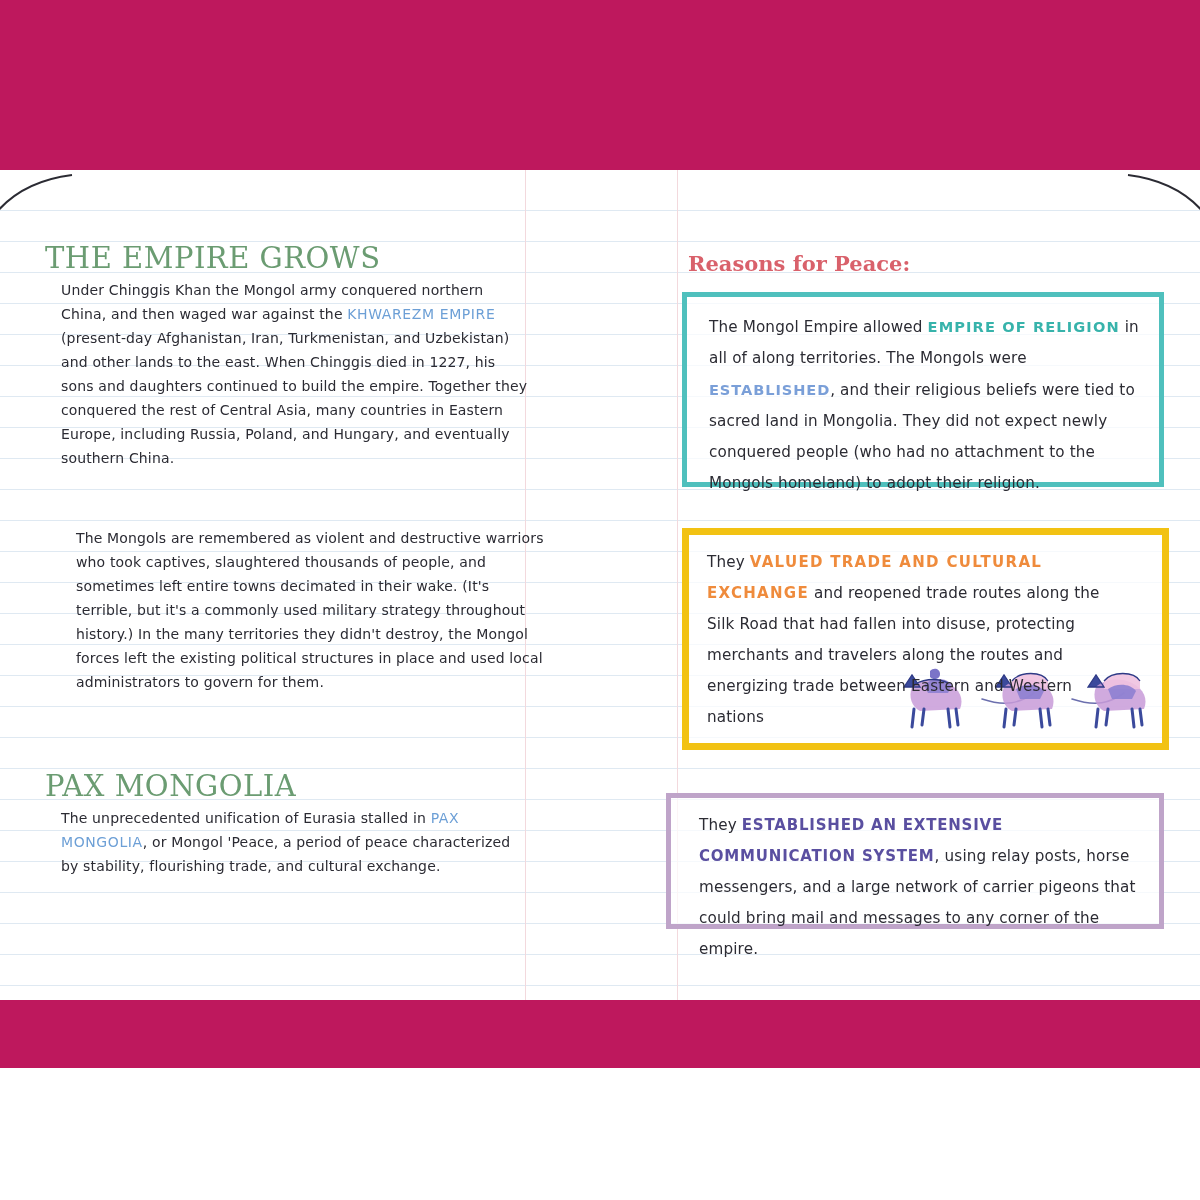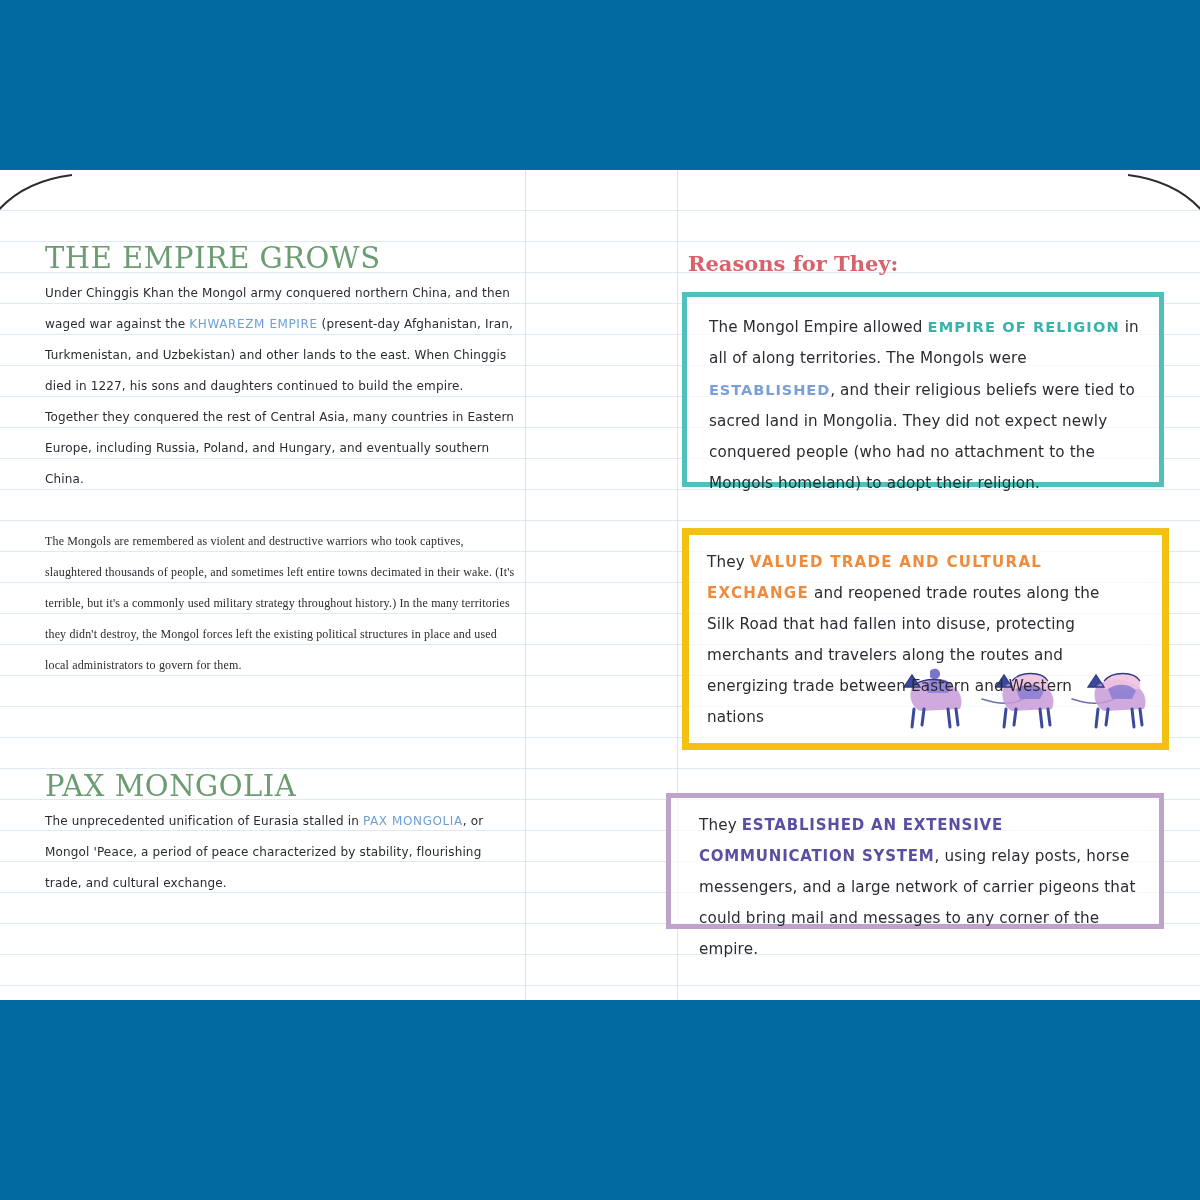--- a/index.html
+++ b/index.html
@@ -4,22 +4,22 @@
 <style>
   html,body{margin:0;padding:0;}
   body{
     width:1200px;height:1200px;
     background:#ffffff;
     font-family:"DejaVu Sans", sans-serif;
     overflow:hidden;
   }
   #page{
     position:relative;
-    width:1200px;height:1200px;
-    background:#0369a1;
+    width:1200px;height:1068px;
+    background:#be185d;
     overflow:hidden;
   }
 
   
   .spread{
     position:absolute;
     left:0;top:170px;
     width:1200px;height:830px;
     background:#ffffff;
     overflow:hidden;
@@ -74,24 +74,25 @@
     color:#d9616b;
     font-weight:700;
     font-size:21px;
     margin:0;
     line-height:32px;
   }
 
   
   .body{
     font-family:"DejaVu Sans", sans-serif;
-    font-size:12px;
-    line-height:31px;
+    font-size:14px;
+    line-height:24px;
     color:#2b2b33;
     letter-spacing:0.15px;
+    margin-left:16px;
   }
 
   .kw-blue{color:#6c9fd6;letter-spacing:0.6px;}
   .kw-teal{color:#37b3ab;font-weight:700;letter-spacing:1.1px;font-size:14.6px;}
   .kw-blue2{color:#7a9fd8;font-weight:700;letter-spacing:0.9px;font-size:14.6px;}
   .kw-orange{color:#ef8b3c;font-weight:700;letter-spacing:1.3px;font-size:15px;}
   .kw-purple{color:#5a4fa0;font-weight:700;letter-spacing:0.8px;font-size:15px;}
 
   
   .box{
@@ -160,35 +161,35 @@
     </svg>
 
     <div class="col left">
 
       <h2 class="sec" style="position:absolute;top:72px;left:0;">THE EMPIRE GROWS</h2>
 
       <div class="body" style="position:absolute;top:108px;left:0;width:470px;">
         <span>Under Chinggis Khan the Mongol army conquered northern China, and then waged war against the </span><span class="kw-blue">KHWAREZM EMPIRE</span><span> (present-day Afghanistan, Iran, Turkmenistan, and Uzbekistan) and other lands to the east. When Chinggis died in 1227, his sons and daughters continued to build the empire. Together they conquered the rest of Central Asia, many countries in Eastern Europe, including Russia, Poland, and Hungary, and eventually southern China.</span>
       </div>
 
-      <div class="body" style="position:absolute;top:356px;left:0;width:470px;font-family:Liberation Serif, serif;">
+      <div class="body" style="position:absolute;top:356px;left:15px;width:470px;">
         <span>The Mongols are remembered as violent and destructive warriors who took captives, slaughtered thousands of people, and sometimes left entire towns decimated in their wake. (It's terrible, but it's a commonly used military strategy throughout history.) In the many territories they didn't destroy, the Mongol forces left the existing political structures in place and used local administrators to govern for them.</span>
       </div>
 
       <h2 class="sec" style="position:absolute;top:600px;left:0;">PAX MONGOLIA</h2>
 
       <div class="body" style="position:absolute;top:636px;left:0;width:470px;">
         <span>The unprecedented unification of Eurasia stalled in </span><span class="kw-blue">PAX MONGOLIA</span><span>, or Mongol 'Peace, a period of peace characterized by stability, flourishing trade, and cultural exchange.</span>
       </div>
 
     </div>
 
     <div class="col right">
 
-      <h2 class="red" style="position:absolute;top:78px;left:0;">Reasons for They:</h2>
+      <h2 class="red" style="position:absolute;top:78px;left:0;">Reasons for Peace:</h2>
 
       <div class="box teal" style="left:-6px;top:122px;width:482px;height:195px;">
         <div class="inner" style="padding:14px 18px 0 22px;">
           <span>The Mongol Empire allowed </span><span class="kw-teal">EMPIRE OF RELIGION</span><span> in all of along territories. The Mongols were </span><span class="kw-blue2">ESTABLISHED</span><span>, and their religious beliefs were tied to sacred land in Mongolia. They did not expect newly conquered people (who had no attachment to the Mongols homeland) to adopt their religion.</span>
         </div>
       </div>
 
       <div class="box gold" style="left:-6px;top:358px;width:487px;height:222px;">
         <div class="inner" style="padding:12px 32px 0 18px;position:relative;z-index:2;">
           <span>They </span><span class="kw-orange">VALUED TRADE AND CULTURAL EXCHANGE</span><span> and reopened trade routes along the Silk Road that had fallen into disuse, protecting merchants and travelers along the routes and energizing trade between Eastern and Western nations</span>

